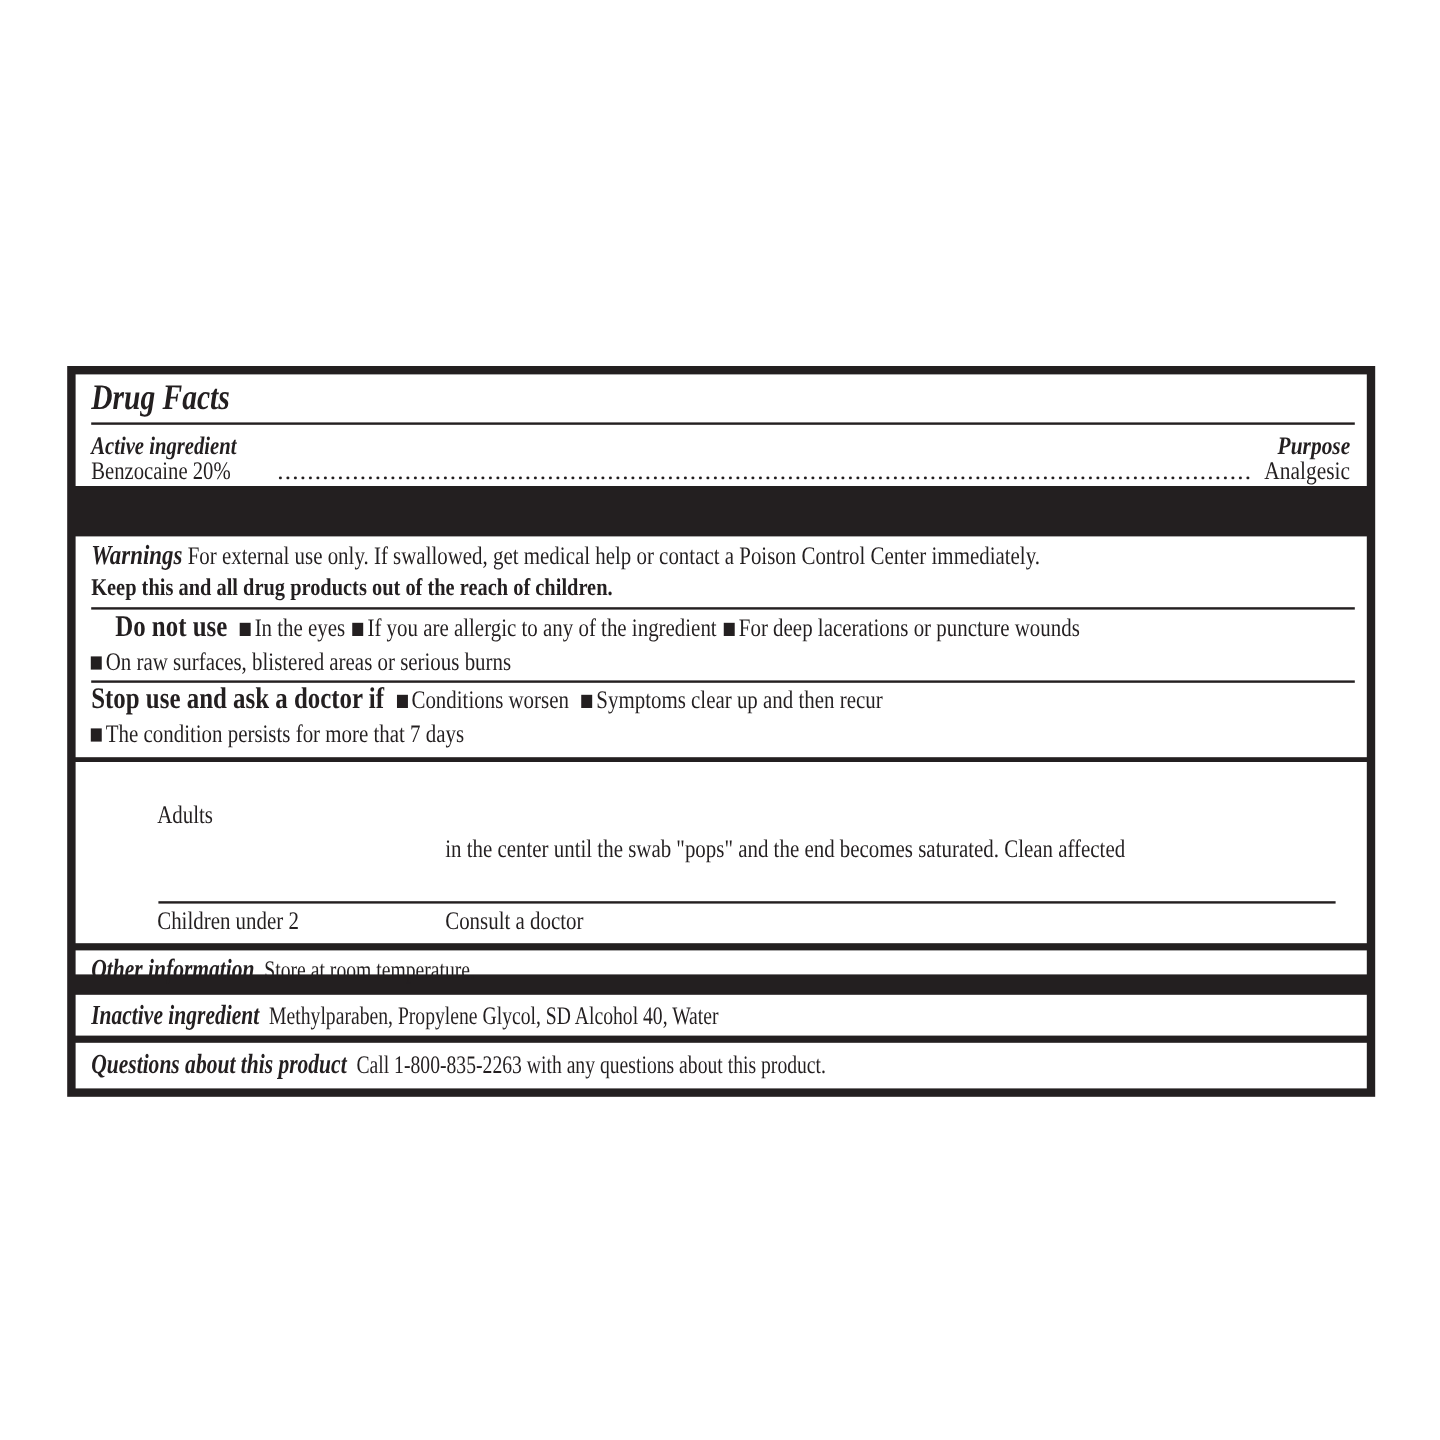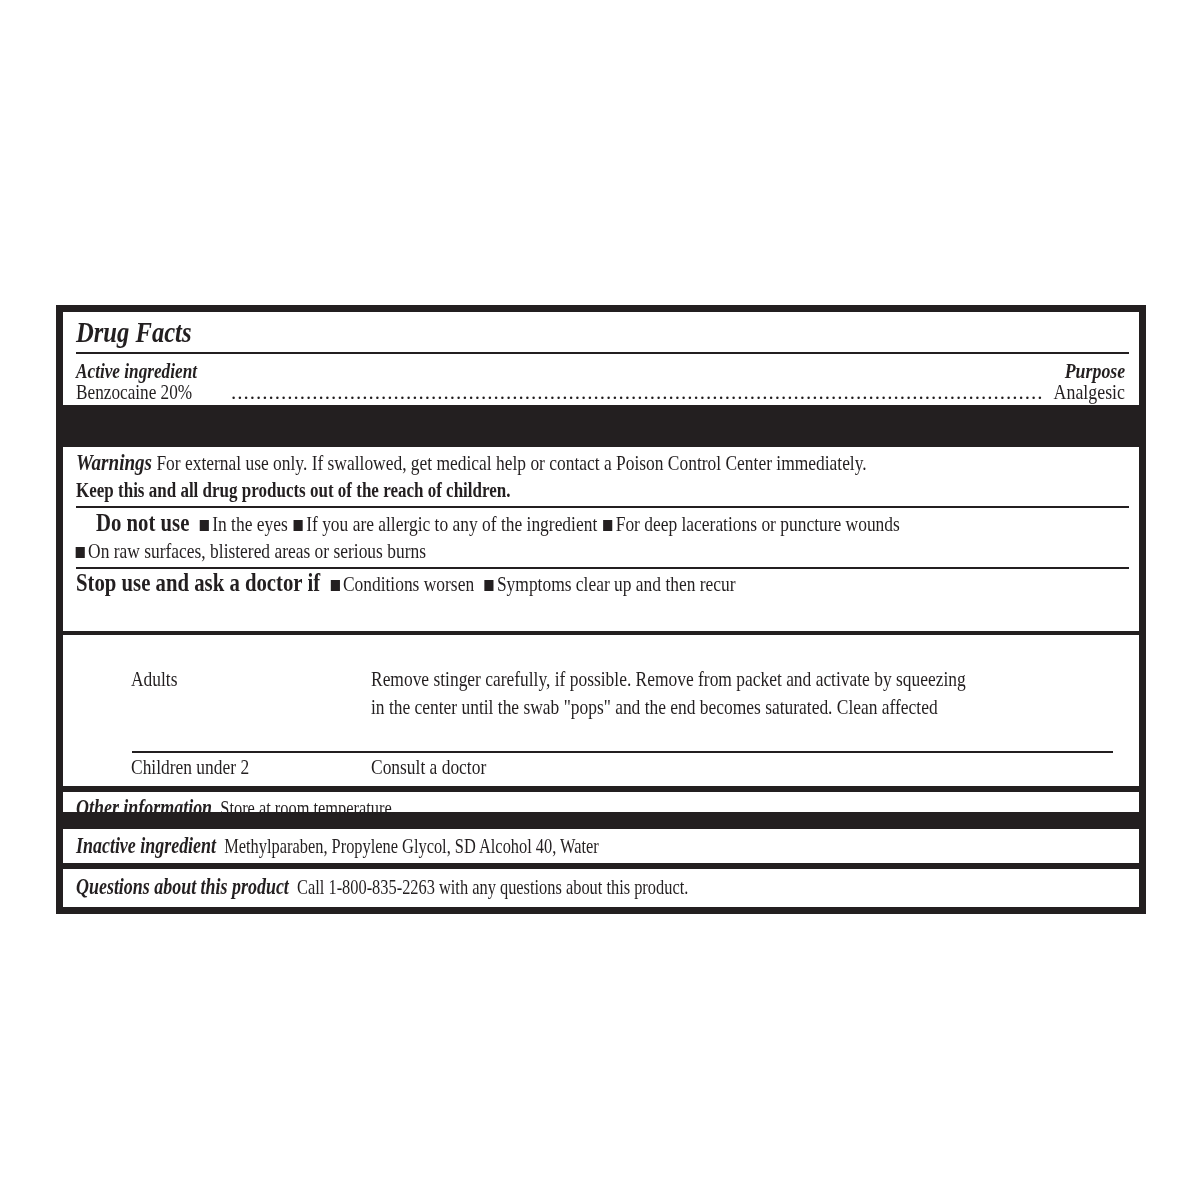--- a/index.html
+++ b/index.html
@@ -70,28 +70,30 @@
       </span>
     </div>
     <div class="rule" style="left:13px;top:120px;width:1053px;"></div>
     <div class="abs t20" style="left:13px;top:122px;">
       <span class="narrow" style="transform:scaleX(0.83);">
         <span class="bold" style="font-size:25px;">Stop use and ask a doctor if</span>
         &nbsp;<span class="bullet"></span><span>Conditions worsen</span>
         &nbsp;<span class="bullet"></span><span>Symptoms clear up and then recur</span>
       </span>
     </div>
+    <div class="abs t20" style="left:11px;top:152px;">
+      <span class="narrow" style="transform:scaleX(0.83);">
+        <span class="bullet"></span><span>The condition persists for more that 7 days</span>
+      </span>
+    </div>
   </div>
 
   <div class="panel" style="top:330px;height:151px;">
     <div class="abs t20" style="left:68px;top:32px;">
       <span class="narrow" style="transform:scaleX(0.83);">Adults</span>
-    </div>
-    <div class="abs t20" style="left:308px;top:32px;">
-      <span class="narrow" style="transform:scaleX(0.83);">Remove stinger carefully, if possible. Remove from packet and activate by squeezing</span>
     </div>
     <div class="abs t20" style="left:308px;top:60px;">
       <span class="narrow" style="transform:scaleX(0.83);">in the center until the swab "pops" and the end becomes saturated. Clean affected</span>
     </div>
     <div class="rule" style="left:69px;top:116px;width:981px;"></div>
     <div class="abs t20" style="left:68px;top:120px;">
       <span class="narrow" style="transform:scaleX(0.83);">Children under 2</span>
     </div>
     <div class="abs t20" style="left:308px;top:120px;">
       <span class="narrow" style="transform:scaleX(0.83);">Consult a doctor</span>

